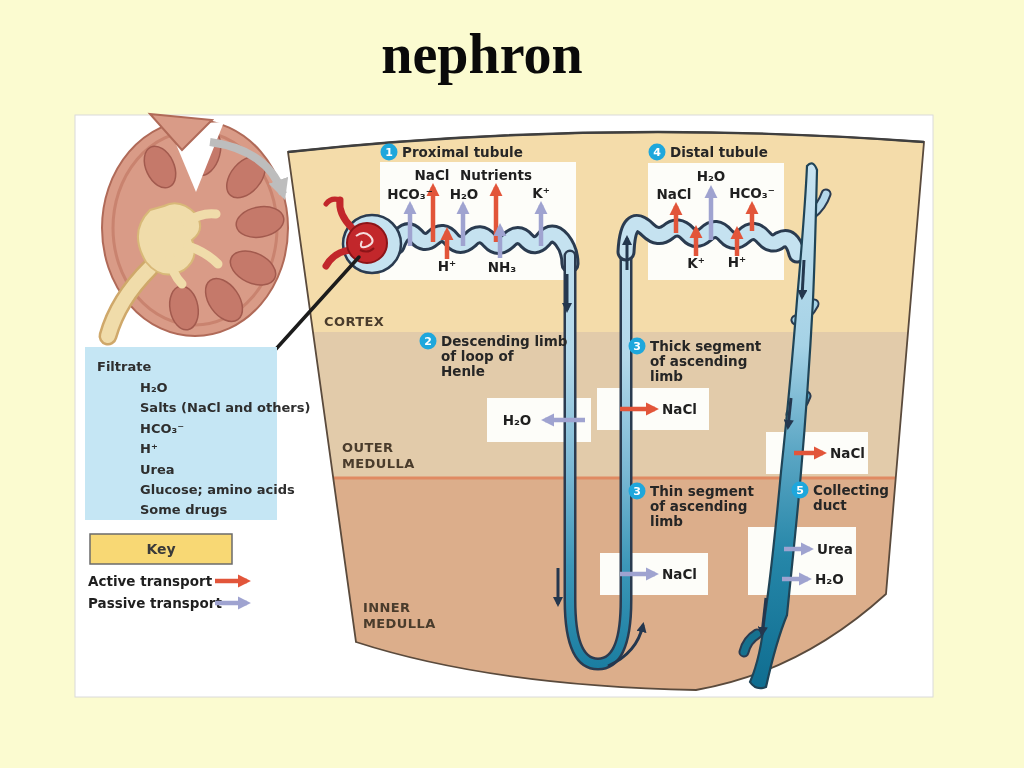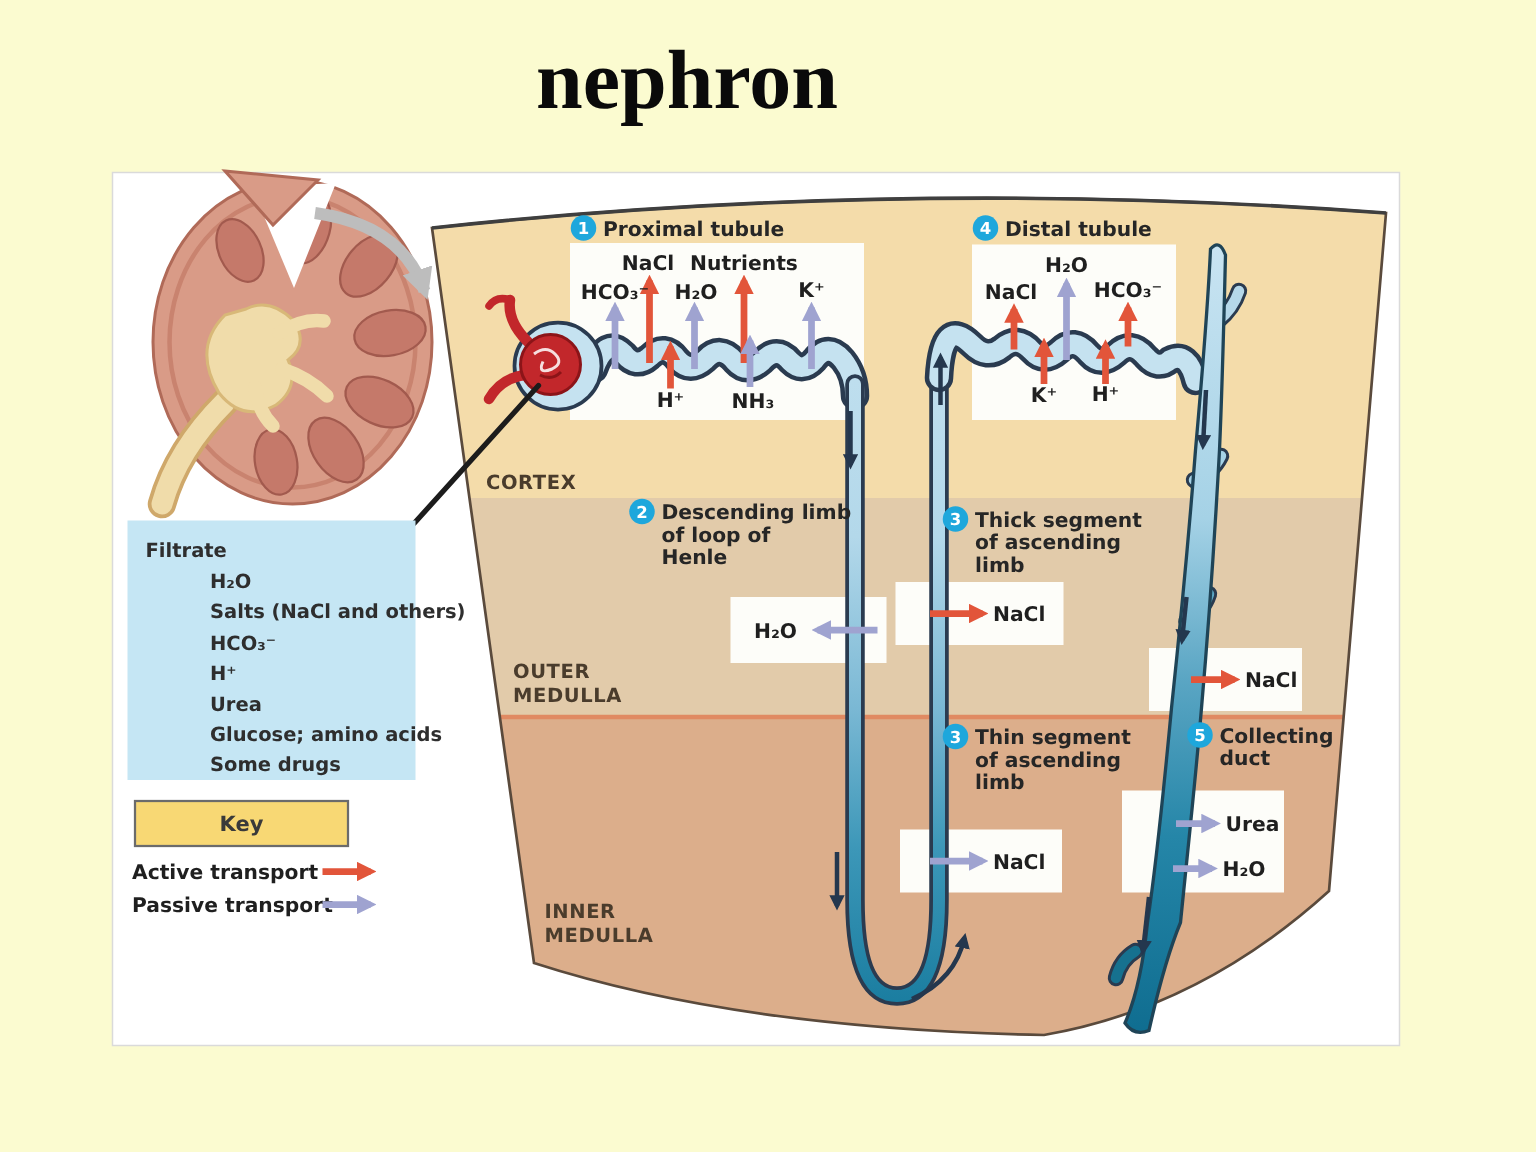--- a/index.html
+++ b/index.html
@@ -6,20 +6,21 @@
   .slide {
     position:relative; width:1024px; height:768px;
     background:#fbfbd0; overflow:hidden;
     font-family:"DejaVu Sans", sans-serif;
   }
   .title {
     position:absolute; top:22px; left:0; width:916px;
     text-align:center;
     font:bold 56px "Liberation Serif", serif;
     color:#0a0a0a;
+    padding-left:24px;
   }
   svg.diagram { position:absolute; top:0; left:0; }
   .t-chem   { font:bold 13.5px "DejaVu Sans", sans-serif; fill:#1f1f1f; }
   .t-call   { font:bold 13.5px "DejaVu Sans", sans-serif; fill:#262626; }
   .t-region { font:bold 13px "DejaVu Sans", sans-serif; fill:#4a3c2c; letter-spacing:.4px; }
   .t-num    { font:bold 11px "DejaVu Sans", sans-serif; fill:#ffffff; }
   .t-filt   { font:bold 13px "DejaVu Sans", sans-serif; fill:#2e2e2e; }
   .t-key    { font:bold 14px "DejaVu Sans", sans-serif; fill:#3a3a3a; }
   .t-leg    { font:bold 13.5px "DejaVu Sans", sans-serif; fill:#1f1f1f; }
 </style>

